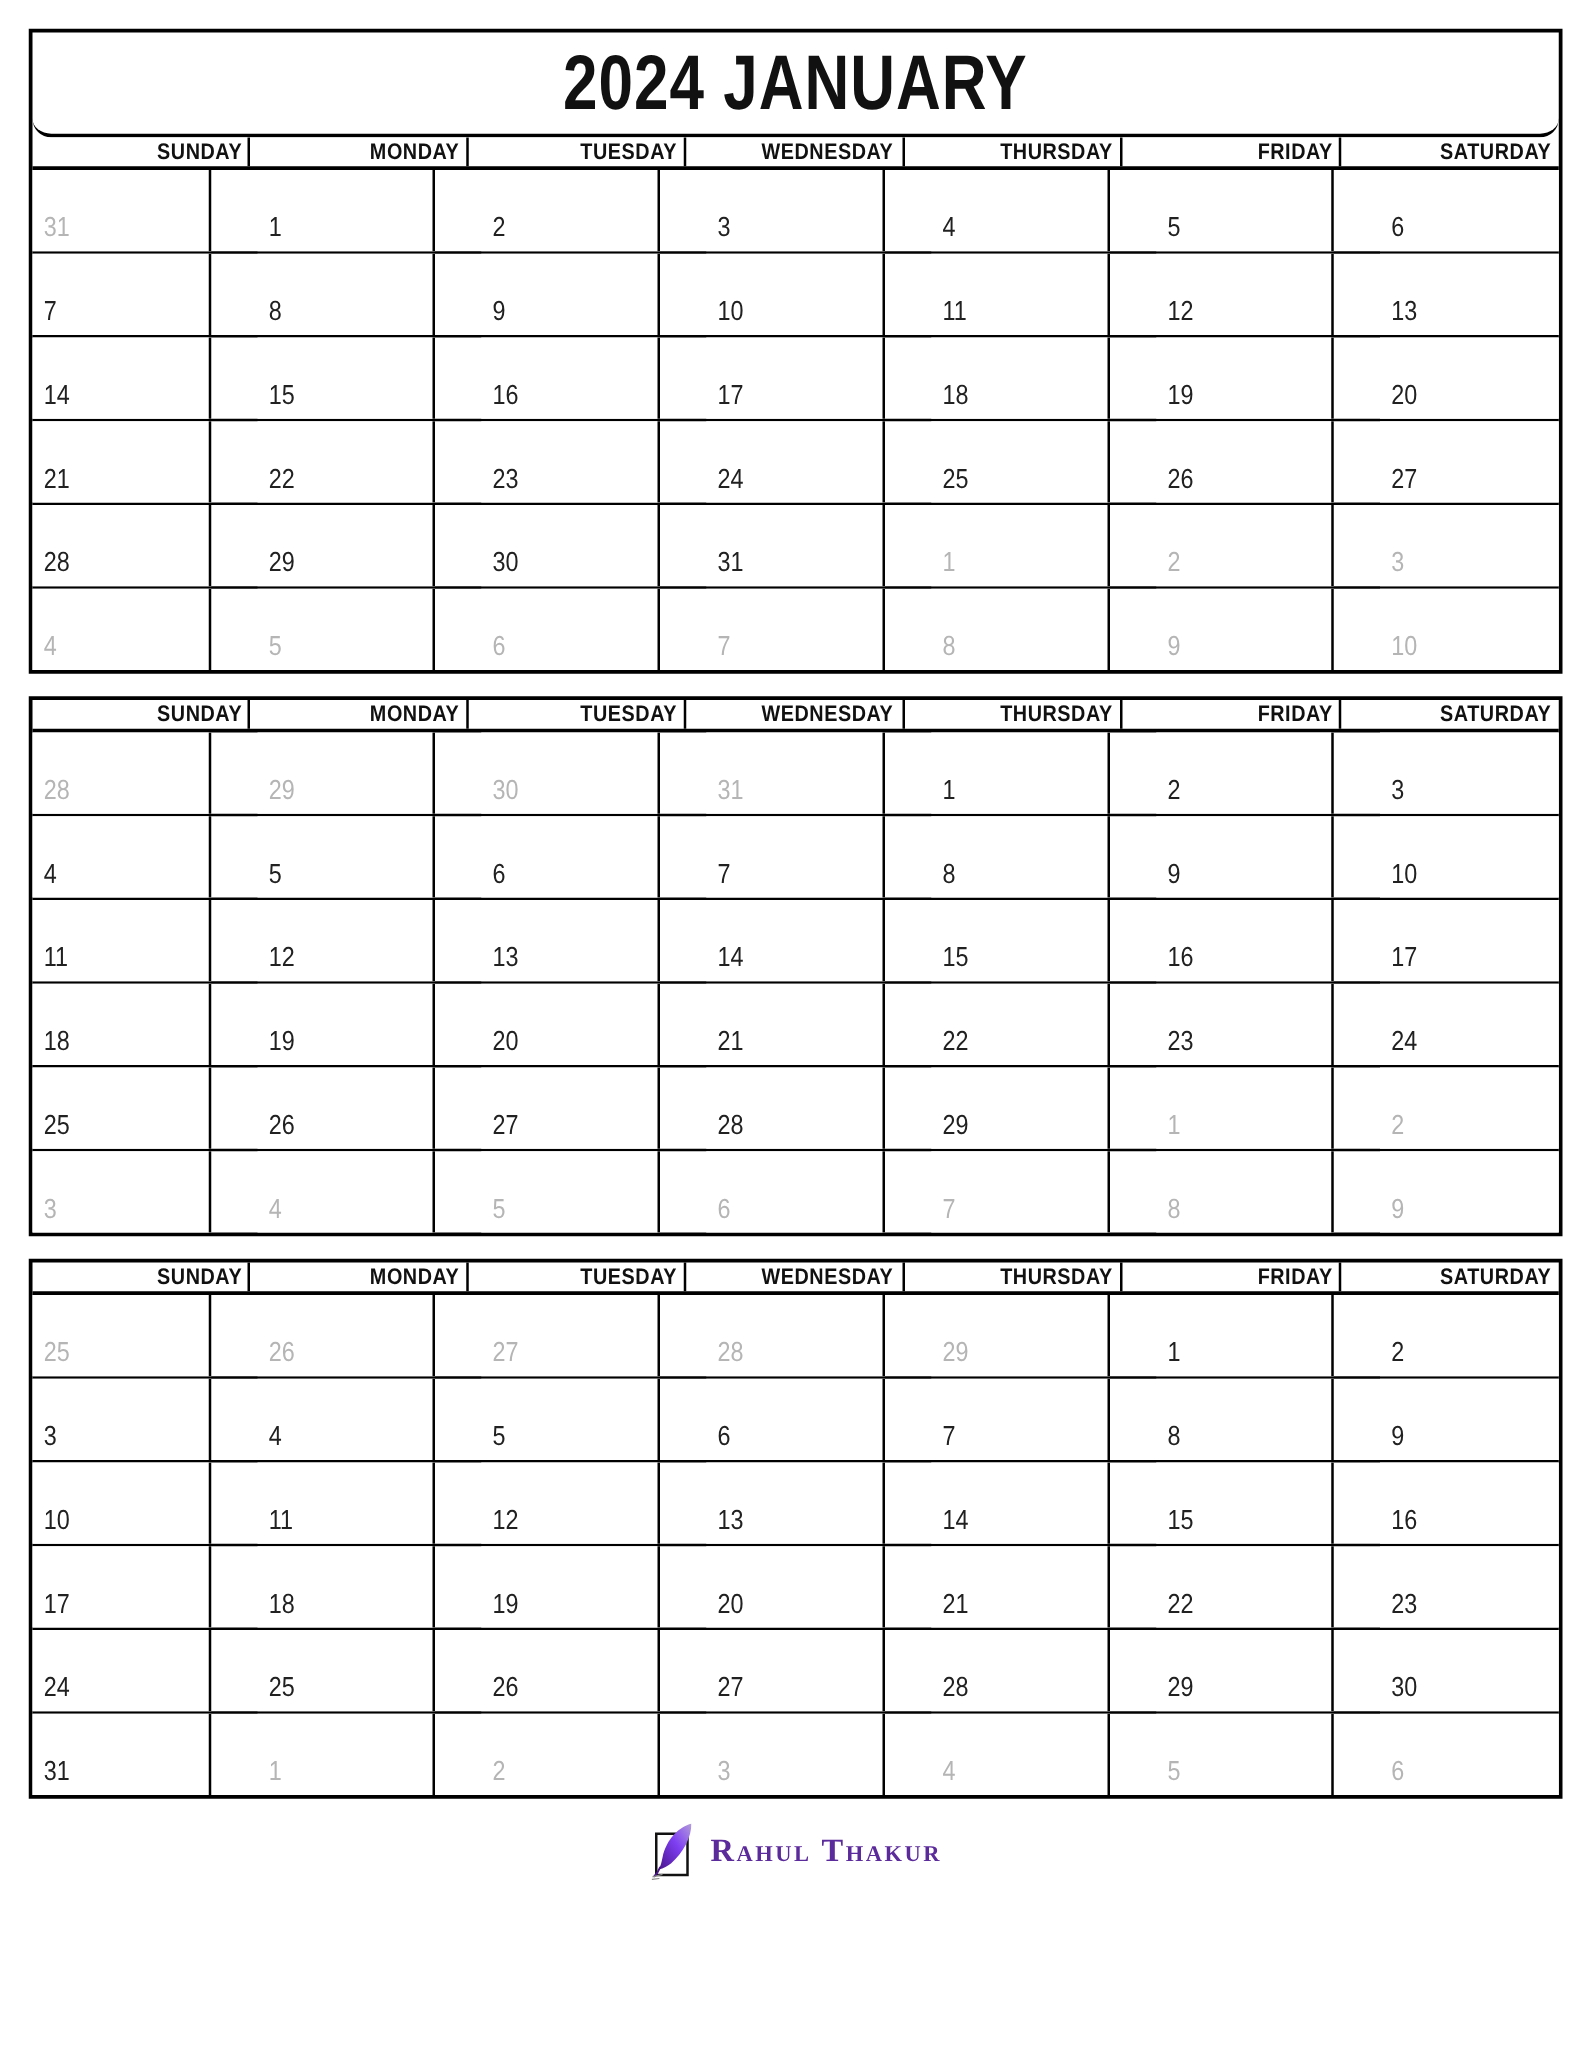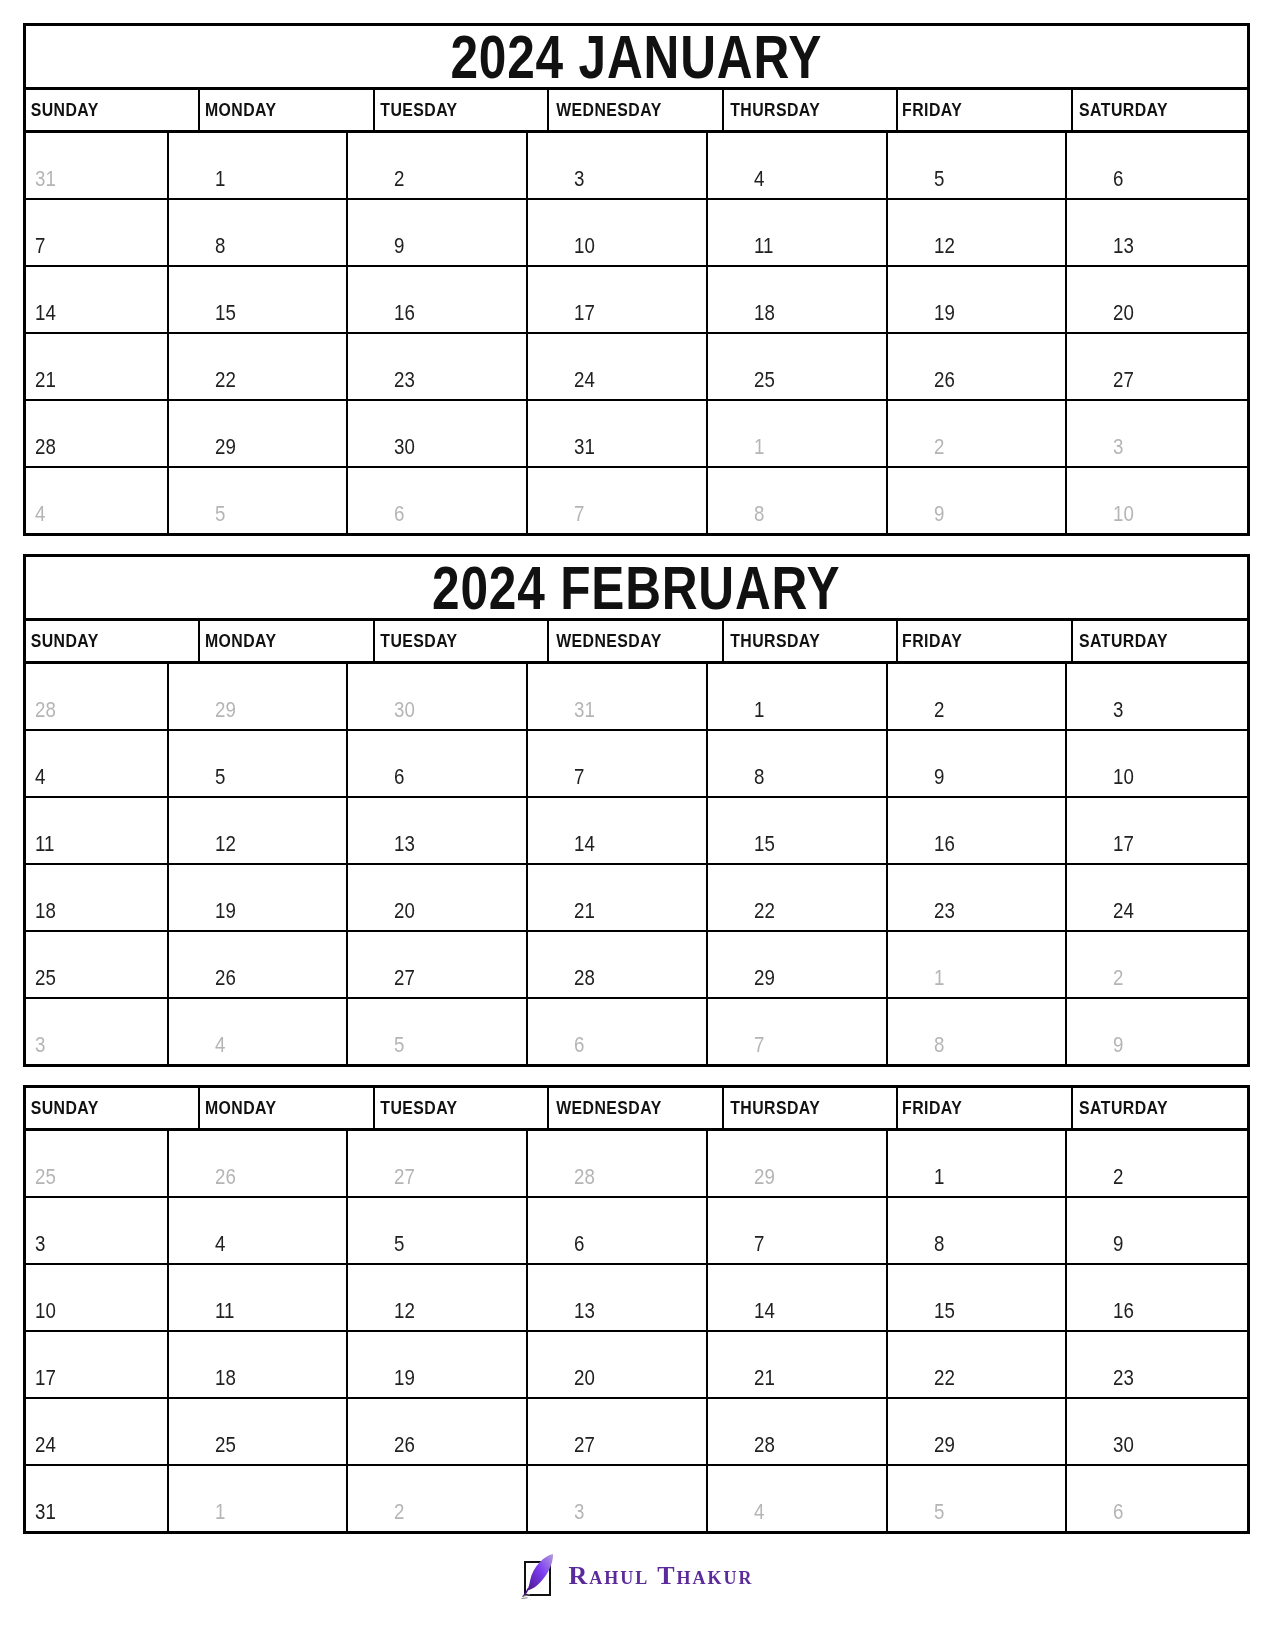--- a/index.html
+++ b/index.html
@@ -2,28 +2,28 @@
 <html><head>
 <meta charset="utf-8">
 <style>
   * { margin:0; padding:0; box-sizing:border-box; }
   html,body { width:1275px; height:1650px; background:#ffffff;
               font-family:"Liberation Sans", sans-serif; color:#1d1d1d; }
   .page { position:relative; width:1275px; height:1650px; padding:23px 25px 0 23px; }
 
   .month { width:1227px; border:3px solid #000; margin-bottom:18px; background:#fff; }
 
-  .month-title { height:64px; border-bottom:3px solid #000; text-align:center;
-                 display:flex; align-items:center; justify-content:center; overflow:hidden; }
+  .month-title { height:84px; border-bottom:3px solid #000; text-align:center;
+                 display:flex; align-items:center; justify-content:center; overflow:hidden;border-radius:15px; }
   .month-title span { display:inline-block; font-size:62px; font-weight:700;
                       letter-spacing:1px; transform:scaleX(0.80); white-space:nowrap; color:#111; }
 
   .dow-row { display:grid; grid-template-columns:repeat(7,1fr); border-bottom:3px solid #000; }
-  .dow-cell { height:40px; border-right:2px solid #000; display:flex;
-              align-items:center; justify-content:flex-start; overflow:hidden; }
+  .dow-cell { height:23px; border-right:2px solid #000; display:flex;
+              align-items:center; justify-content:flex-end; overflow:hidden; }
   .dow-cell:last-child { border-right:none; }
   .dow-cell span { display:inline-block; font-size:18px; font-weight:700;
                    letter-spacing:0.5px; transform:scaleX(0.88); white-space:nowrap; color:#111; }
 
   .week-row { display:grid; grid-template-columns:repeat(7,1fr); border-bottom:2px solid #000;gap:37px; }
   .week-row:last-child { border-bottom:none; }
   .day-cell { position:relative; height:65px; border-right:2px solid #000; background:#fff; }
   .day-cell:last-child { border-right:none; }
   .day-num { position:absolute; left:9px; bottom:6px; display:inline-block;
              font-size:22px; font-weight:400; color:#212121;
@@ -200,23 +200,20 @@
           </div>
           <div class="day-cell">
             <span class="day-num muted">9</span>
           </div>
           <div class="day-cell">
             <span class="day-num muted">10</span>
           </div>
         </div>
       </section>
       <section class="month">
-        <div class="month-title">
-          <span>2024 FEBRUARY</span>
-        </div>
         <div class="dow-row">
           <div class="dow-cell">
             <span>SUNDAY</span>
           </div>
           <div class="dow-cell">
             <span>MONDAY</span>
           </div>
           <div class="dow-cell">
             <span>TUESDAY</span>
           </div>

